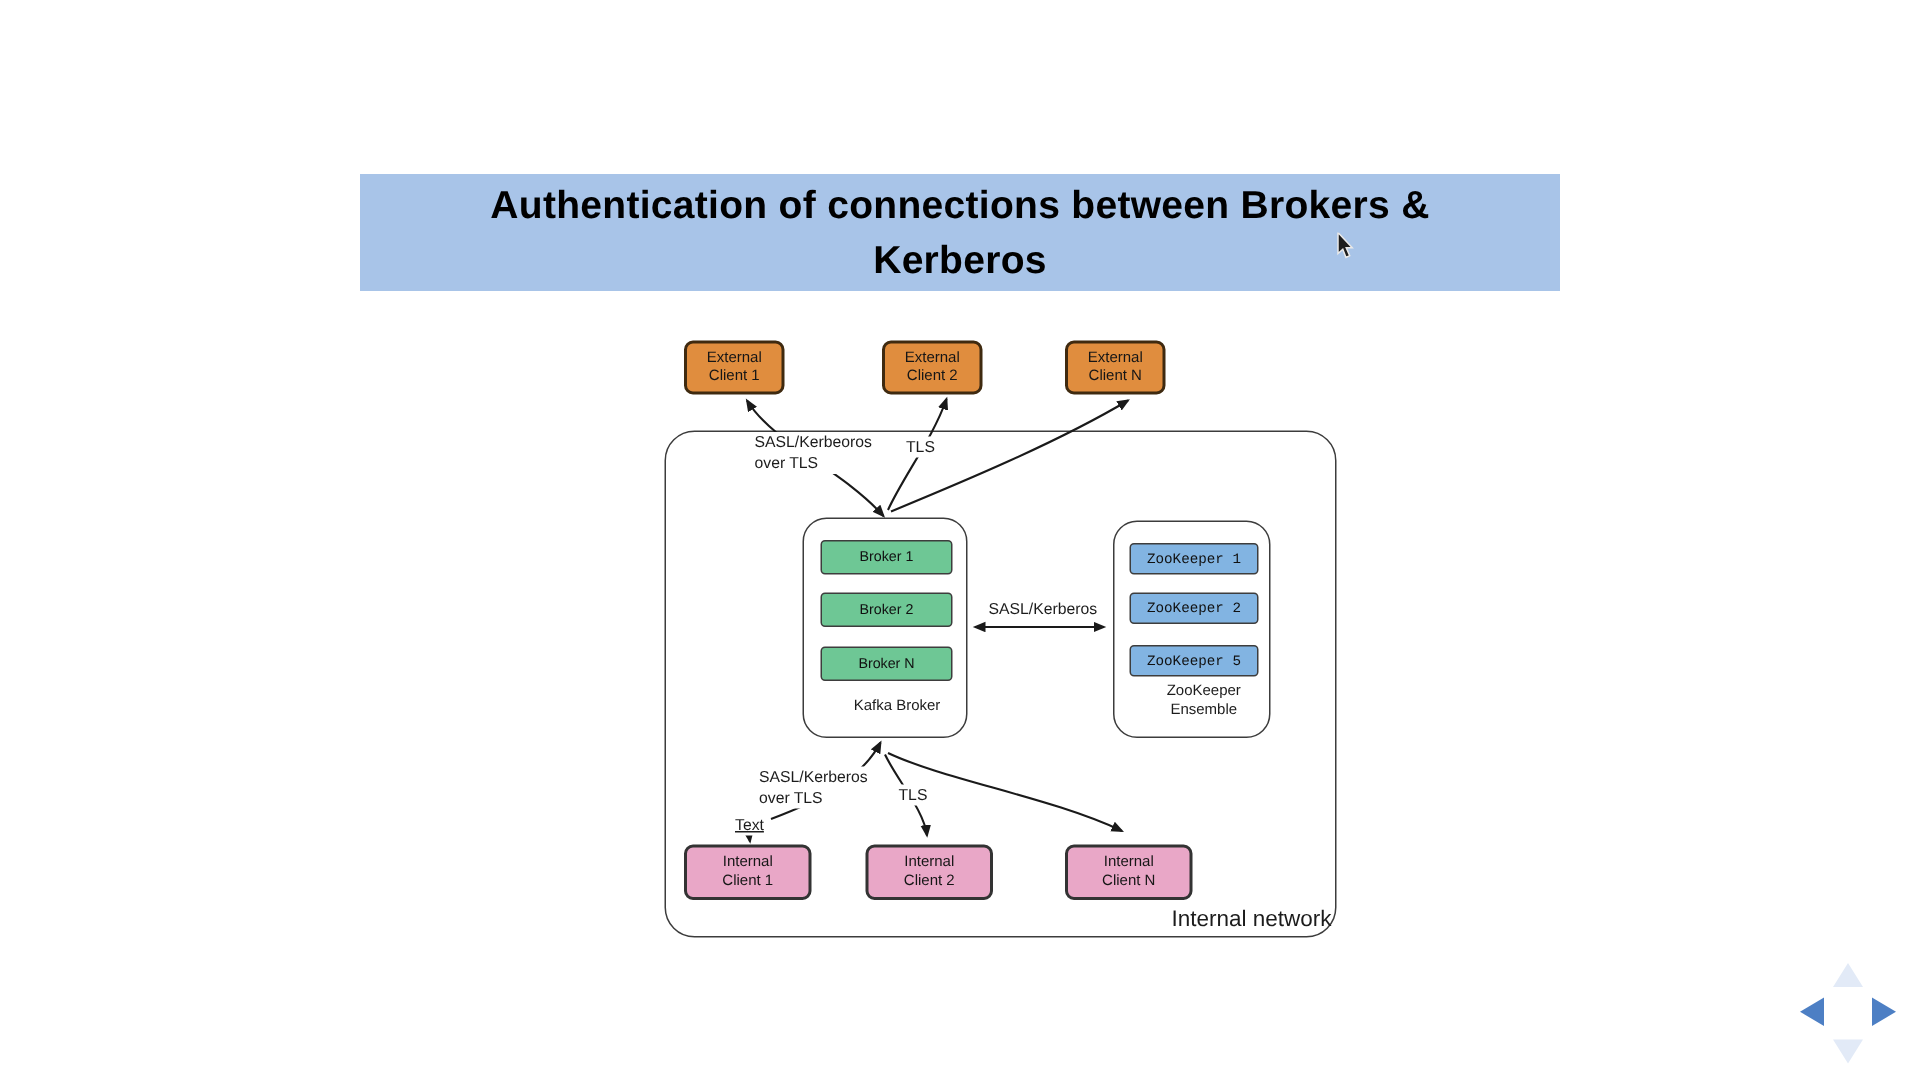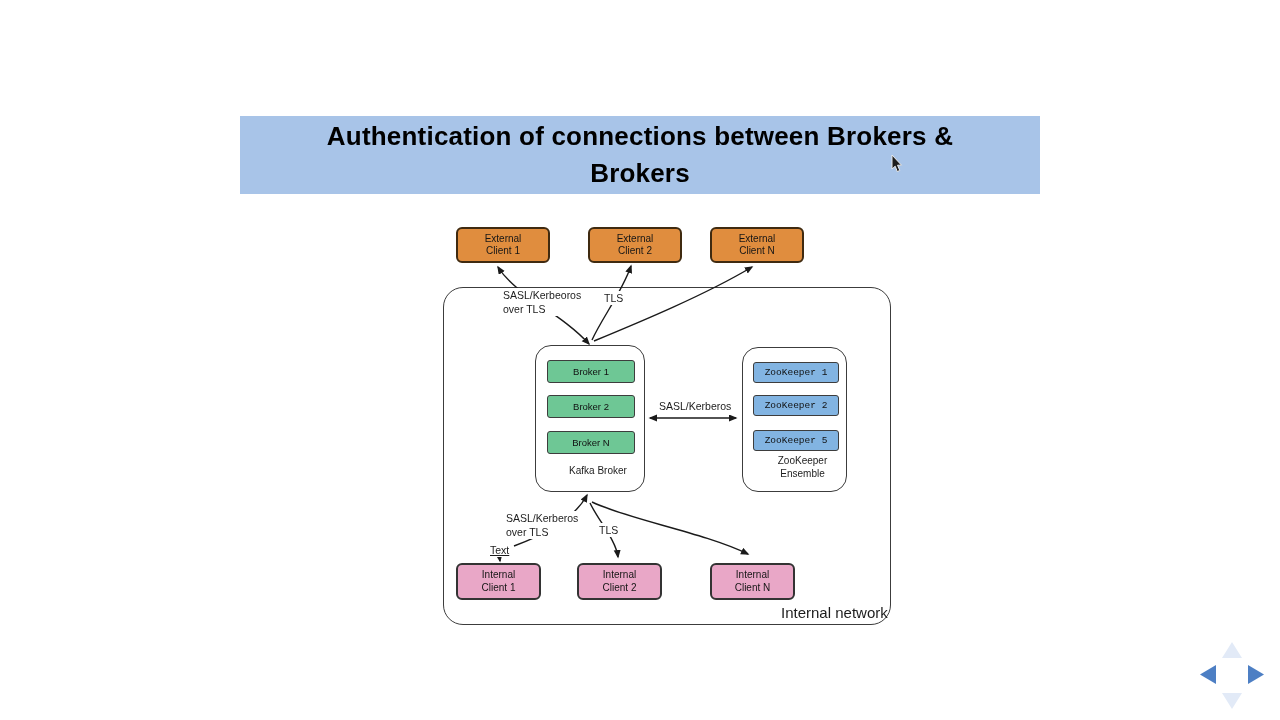--- a/index.html
+++ b/index.html
@@ -27,21 +27,21 @@
   
   .node {
     position: absolute;
     display: flex; flex-direction: column; justify-content: center; align-items: center;
     text-align: center;
     font-size: 10px; line-height: 12.5px; color: #161616;
     border-radius: 6px;
     z-index: 4;
   }
   .node span { display: block; }
-  .orange { background: #e08d3e; border: 2px solid #3f2a10; width: 94px; height: 36px; }
+  .orange { background: #e08d3e; border: 2px solid #3f2a10; width: 67px; height: 36px; }
   .pink   { background: #e9a7c7; border: 2px solid #333333; width: 85px; height: 37px; }
   .small-node {
     position: absolute;
     display: flex; justify-content: center; align-items: center;
     font-size: 9.5px; color: #111111; text-align: center;
     border: 1.6px solid #3d3d3d; border-radius: 3px;
     z-index: 4;
   }
   .green { background: #6ec795; width: 88px; height: 23px; left: 11px; }
   .blue  { background: #82b4e2; width: 86px; height: 21px; left: 10px; font-family: Liberation Mono, monospace; }
@@ -78,21 +78,21 @@
   .nav-svg polygon[data-interactable="true"] { pointer-events: all; cursor: pointer; }
   .cursor-svg { position: absolute; left: 891px; top: 155px; z-index: 9; pointer-events: none; }
 </style>
 </head>
 <body>
 
 <div class="stage" data-interactable="false">
 
   <div class="title-bar" data-interactable="false">
     <div class="title-line" data-interactable="false">Authentication of connections between Brokers &amp;</div>
-    <div class="title-line" data-interactable="false">Brokers</div>
+    <div class="title-line" data-interactable="false">Kerberos</div>
   </div>
 
   <svg class="overlay" width="1280" height="720" data-interactable="false">
     <defs>
       <marker id="ah" markerWidth="9" markerHeight="8" refX="7" refY="3.5" orient="auto" markerUnits="userSpaceOnUse">
         <path d="M0,0 L8.5,3.5 L0,7 Z" fill="#1a1a1a"></path>
       </marker>
       <marker id="ahs" markerWidth="9" markerHeight="8" refX="7" refY="3.5" orient="auto-start-reverse" markerUnits="userSpaceOnUse">
         <path d="M0,0 L8.5,3.5 L0,7 Z" fill="#1a1a1a"></path>
       </marker>

